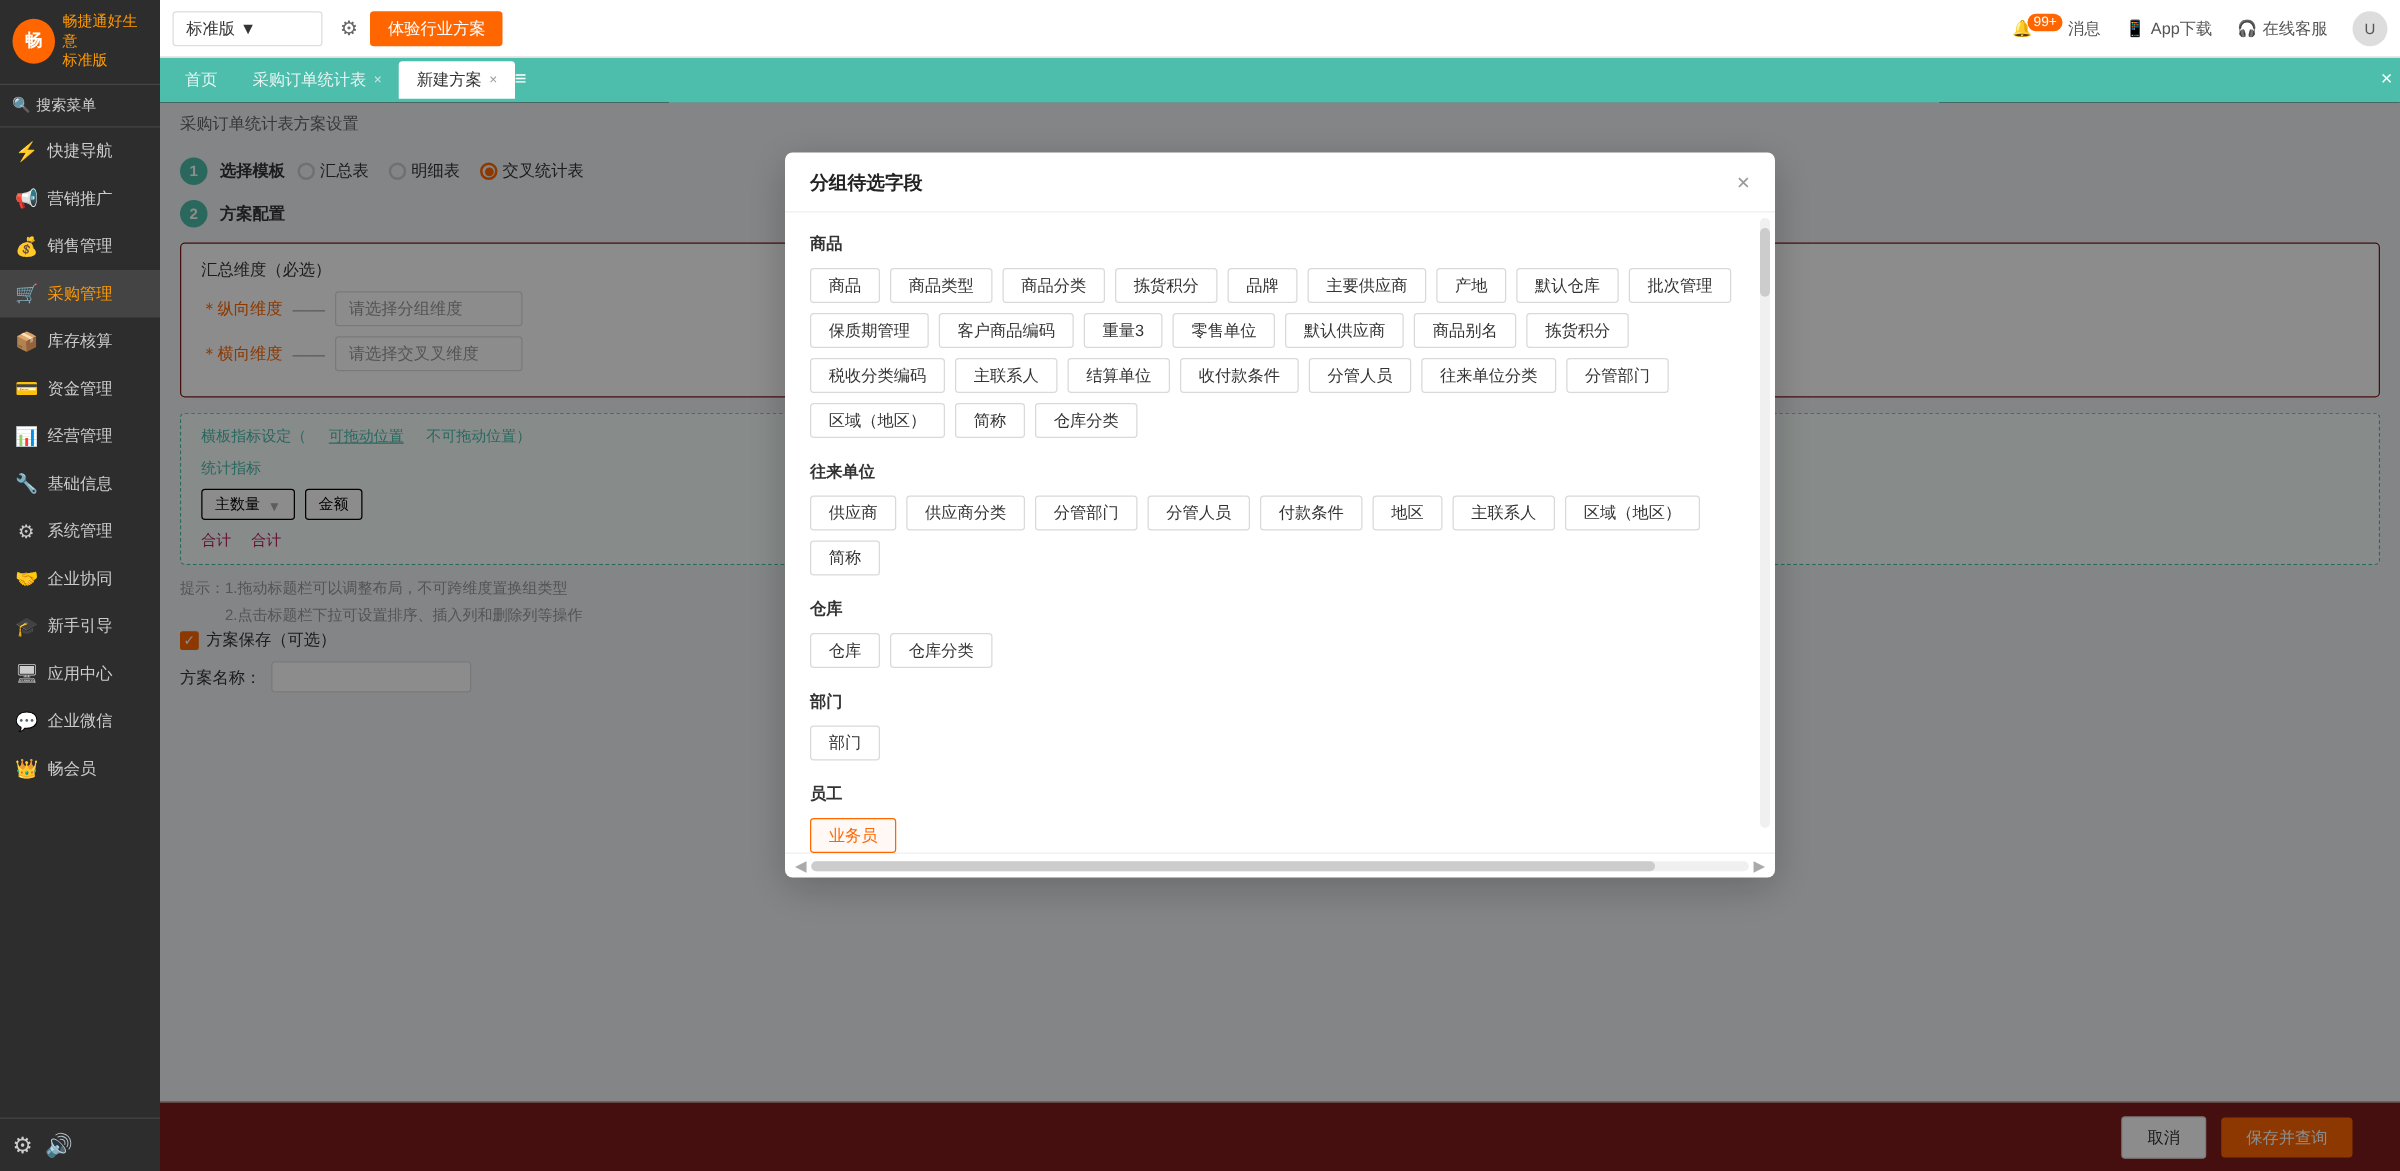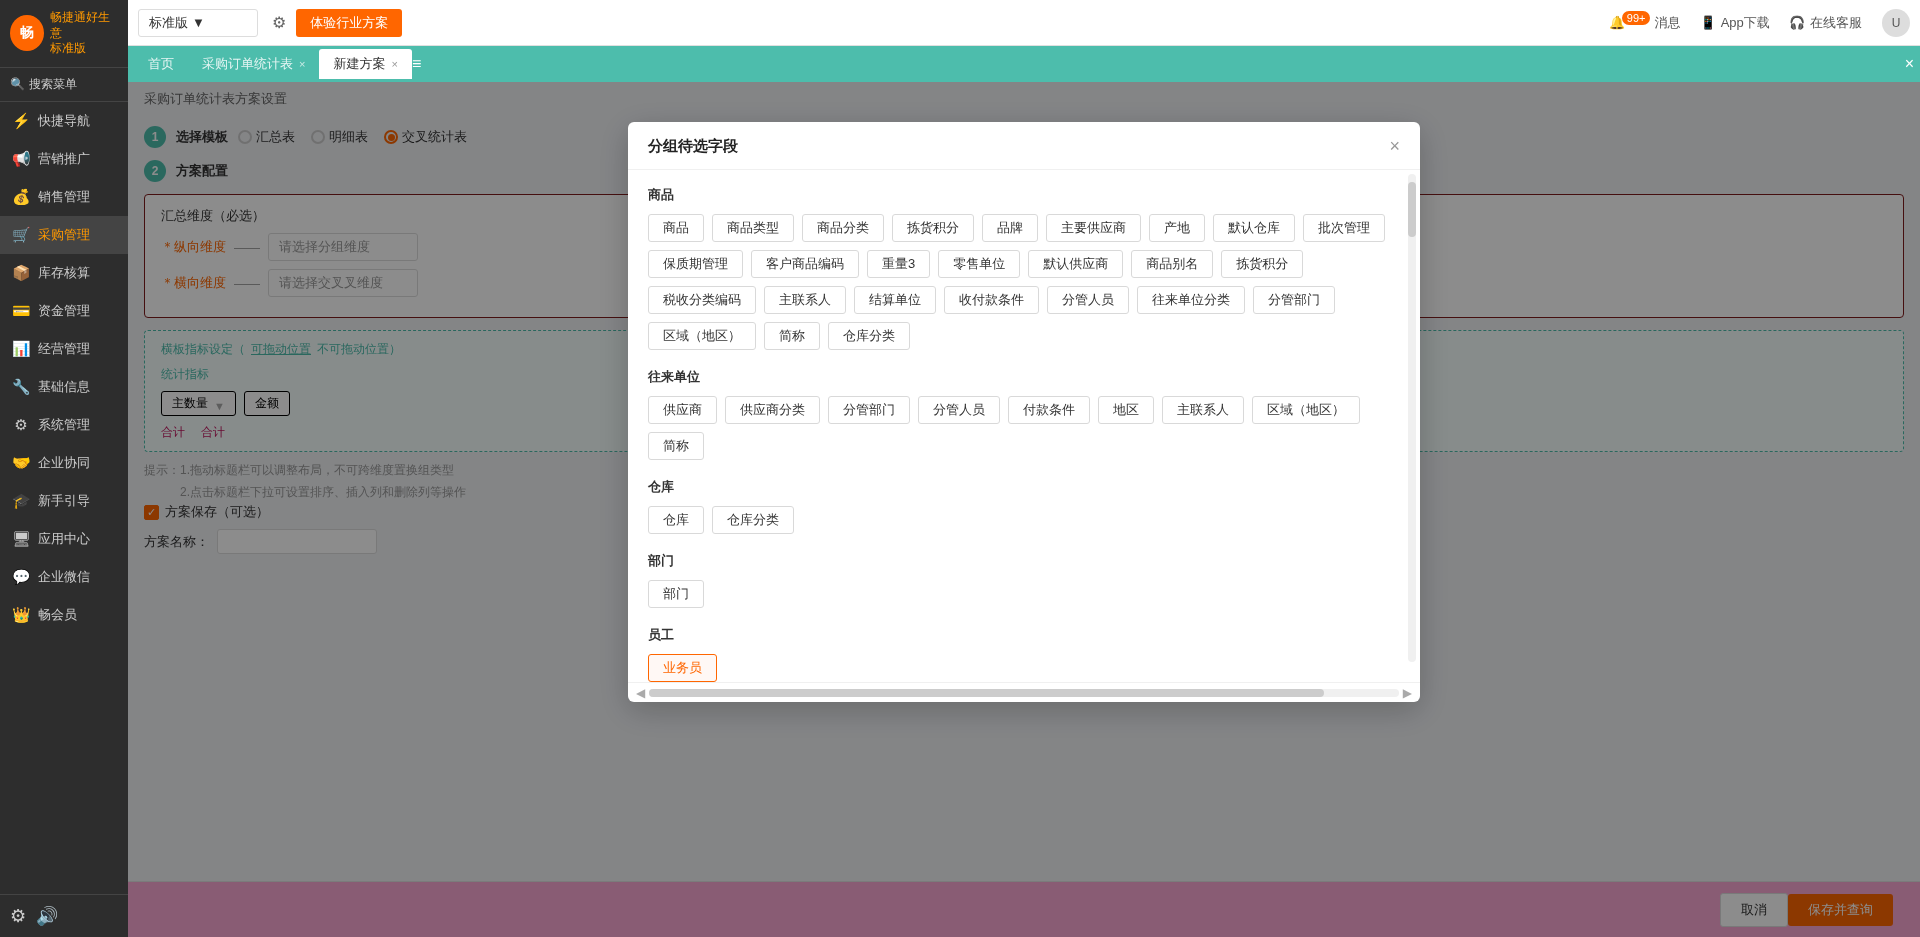--- a/index.html
+++ b/index.html
@@ -116,27 +116,27 @@
     .radio-opt { display: flex; align-items: center; gap: 4px; font-size: 13px; color: #333; }
     .radio-dot { width: 14px; height: 14px; border-radius: 50%; border: 2px solid #ccc; display: inline-flex; align-items: center; justify-content: center; }
     .radio-dot.active { border-color: #f60; }
     .radio-dot.active::after { content:''; width: 7px; height: 7px; background: #f60; border-radius: 50%; }
     .config-box { border: 1px solid #7f1d1d; border-radius: 4px; padding: 12px 16px; background: #fff; margin-bottom: 12px; }
     .config-row { display: flex; align-items: center; gap: 8px; margin-bottom: 8px; font-size: 13px; color: #333; }
     .required { color: #f60; }
     .dash { color: #999; }
     .config-select { border: 1px solid #ddd; padding: 4px 10px; border-radius: 3px; font-size: 13px; color: #999; min-width: 150px; cursor: pointer; }
     .indicator-box { border: 1px dashed #4dbdac; background: #f6fffe; border-radius: 4px; padding: 10px 16px; margin-bottom: 8px; }
-    .indicator-title { font-size: 12px; color: #4dbdac; margin-bottom: 8px; display: flex; align-items: center; gap: 6px; }
+    .indicator-title { font-size: 12px; color: #4dbdac; margin-bottom: 8px; display: flex; align-items: center; gap: 18px; }
     .indicator-chips { display: flex; gap: 8px; flex-wrap: wrap; }
     .indicator-chip { background: #fff; border: 1px solid #000000; border-radius: 3px; padding: 3px 10px; font-size: 12px; display: flex; align-items: flex-end; gap: 6px; cursor: pointer; }
     .chip-dropdown { color: #aaa; font-size: 11px; }
     .totals-row { display: flex; gap: 16px; font-size: 12px; color: #be185d; }
     .footer-bar {
-      position: fixed; left: 128px; bottom: 0; right: 0; height: 56px; background: #f9a8d4; border-top: 1px solid #e0e0e0; display: flex; align-items: center; justify-content: flex-end; padding: 0 27px; z-index: 50;
+      position: fixed; left: 128px; bottom: 0; right: 0; height: 56px; background: #7f1d1d; border-top: 1px solid #e0e0e0; display: flex; align-items: center; justify-content: flex-end; padding: 0 38px; gap: 12px; z-index: 50;
     }
     .btn-cancel { border: 1px solid #ddd; background: #fff; padding: 7px 20px; border-radius: 3px; cursor: pointer; font-size: 13px; color: #333; }
     .btn-save { background: #f60; color: white; border: none; padding: 7px 20px; border-radius: 3px; cursor: pointer; font-size: 13px; }
     .checkbox-row { display: flex; align-items: center; gap: 6px; font-size: 13px; color: #333; margin-bottom: 8px; }
     .checkbox-icon { width: 15px; height: 15px; border: 1px solid #f60; background: #f60; border-radius: 2px; display: flex; align-items: center; justify-content: center; color: white; font-size: 11px; }
     .plan-name-row { display: flex; align-items: center; gap: 8px; font-size: 13px; color: #333; }
     .plan-name-input { border: 1px solid #ddd; padding: 4px 8px; border-radius: 3px; width: 160px; font-size: 13px; }
     .hints { font-size: 12px; color: #999; line-height: 1.8; }
     .topbar-item { display: flex; align-items: center; gap: 4px; cursor: pointer; color: #555; font-size: 13px; }
   </style>

